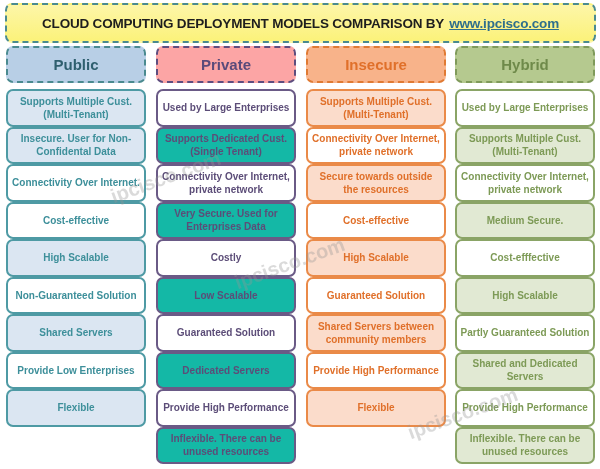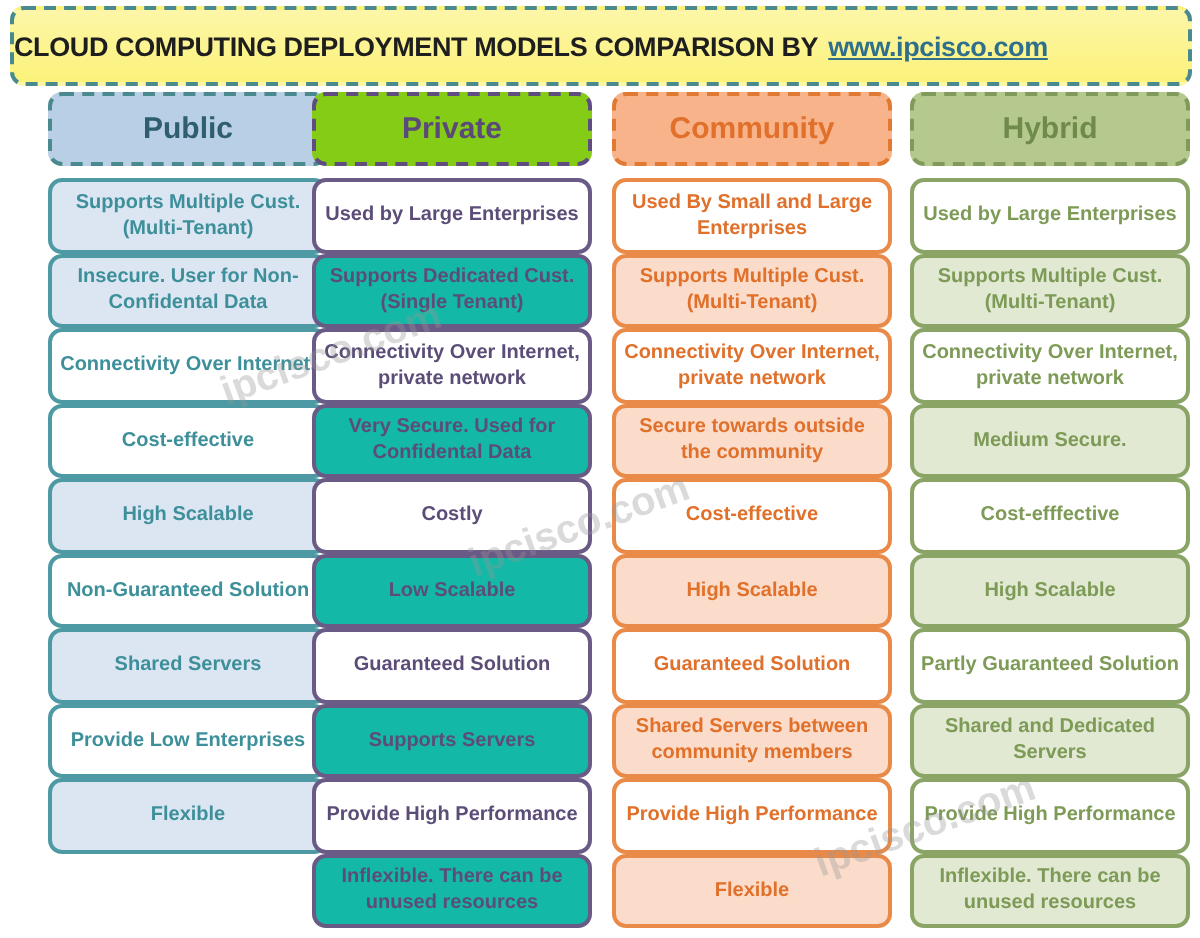--- a/index.html
+++ b/index.html
@@ -4,40 +4,40 @@
   <style>
     html, body { margin:0; padding:0; }
     body {
       width:600px; height:469px; background:#ffffff; position:relative; overflow:hidden;
       font-family: "Liberation Sans", "DejaVu Sans", sans-serif;
     }
     .title {
       position:absolute; left:5px; top:3px; width:587px; height:36px;
       border:2px dashed #4a8a8f; border-radius:7px;
       background:linear-gradient(180deg,#fdf6a8 0%,#fbf27a 100%);
-      display:flex; align-items:center; 
+      display:flex; align-items:center; justify-content:center;
       font-weight:bold; font-size:13.5px; color:#1e1e1e; letter-spacing:-0.2px;
     }
     .title .site { color:#2f6f8c; margin-left:5px;text-decoration:underline; }
     .col { position:absolute; top:46px; width:140px; }
     .hdr {
       height:35px; border:2px dashed; border-radius:7px; box-sizing:border-box; height:37px;
       display:flex; align-items:center; justify-content:center;
       font-weight:bold; font-size:15px;
     }
     .rows { margin-top:6px; }
     .cell {
       height:37.5px; box-sizing:border-box; border:2px solid; border-radius:7px;
       display:flex; align-items:center; justify-content:center; text-align:center;
       font-weight:bold; font-size:10px; line-height:13px; padding:0 3px;
     }
     .c-public .hdr { background:#b8cfe6; border-color:#4a8a8f; color:#2f5f6f; }
     .c-public .cell { border-color:#4e9aa4; color:#3d8f9a; }
     .c-public .cell.alt { background:#dbe6f2; }
-    .c-private .hdr { background:#84cc16; border-color:#5e4d7e; color:#5a4a7a; }
+    .c-private .hdr { background:#fca5a5; border-color:#5e4d7e; color:#5a4a7a; }
     .c-private .cell { border-color:#6a5a86; color:#5c4d78; }
     .c-private .cell.alt { background:#14b8a6; }
     .c-community .hdr { background:#f8b38a; border-color:#e07a33; color:#e0702a; }
     .c-community .cell { border-color:#ea8a48; color:#e0702a; }
     .c-community .cell.alt { background:#fbdccb; }
     .c-hybrid .hdr { background:#b5c98f; border-color:#7f9a5a; color:#6f8a4a; }
     .c-hybrid .cell { border-color:#8aa466; color:#7d9a56; }
     .c-hybrid .cell.alt { background:#e1e9d3; }
     .cell.white { background:#ffffff; }
     .wm {
@@ -47,56 +47,55 @@
   </style>
 </head>
 <body>
 
 <div class="title">
   <span>CLOUD COMPUTING DEPLOYMENT MODELS COMPARISON BY</span>
   <span class="site">www.ipcisco.com</span>
 </div>
 
 <div id="cols">
-    <div class="col c-public" style="left: 24px;">
+    <div class="col c-public" style="left: 6px;">
       <div class="hdr">Public</div>
       <div class="rows">
         <div class="cell alt">Supports Multiple Cust. (Multi-Tenant)</div>
         <div class="cell alt">Insecure. User for Non-Confidental Data</div>
         <div class="cell white">Connectivity Over Internet.</div>
         <div class="cell white">Cost-effective</div>
         <div class="cell alt">High Scalable</div>
         <div class="cell white">Non-Guaranteed Solution</div>
         <div class="cell alt">Shared Servers</div>
         <div class="cell white">Provide Low Enterprises</div>
         <div class="cell alt">Flexible</div>
       </div>
     </div>
     <div class="col c-private" style="left: 156px;">
       <div class="hdr">Private</div>
       <div class="rows">
         <div class="cell white">Used by Large Enterprises</div>
         <div class="cell alt">Supports Dedicated Cust. (Single Tenant)</div>
         <div class="cell white">Connectivity Over Internet, private network</div>
-        <div class="cell alt">Very Secure. Used for Confidental Data</div>
+        <div class="cell alt">Very Secure. Used for Enterprises Data</div>
         <div class="cell white">Costly</div>
         <div class="cell alt">Low Scalable</div>
         <div class="cell white">Guaranteed Solution</div>
-        <div class="cell alt">Supports Servers</div>
+        <div class="cell alt">Dedicated Servers</div>
         <div class="cell white">Provide High Performance</div>
         <div class="cell alt">Inflexible. There can be unused resources</div>
       </div>
     </div>
     <div class="col c-community" style="left: 306px;">
-      <div class="hdr">Community</div>
+      <div class="hdr">Insecure</div>
       <div class="rows">
-        <div class="cell white">Used By Small and Large Enterprises</div>
         <div class="cell alt">Supports Multiple Cust. (Multi-Tenant)</div>
         <div class="cell white">Connectivity Over Internet, private network</div>
-        <div class="cell alt">Secure towards outside the community</div>
+        <div class="cell alt">Secure towards outside the resources</div>
         <div class="cell white">Cost-effective</div>
         <div class="cell alt">High Scalable</div>
         <div class="cell white">Guaranteed Solution</div>
         <div class="cell alt">Shared Servers between community members</div>
         <div class="cell white">Provide High Performance</div>
         <div class="cell alt">Flexible</div>
       </div>
     </div>
     <div class="col c-hybrid" style="left: 455px;">
       <div class="hdr">Hybrid</div>

